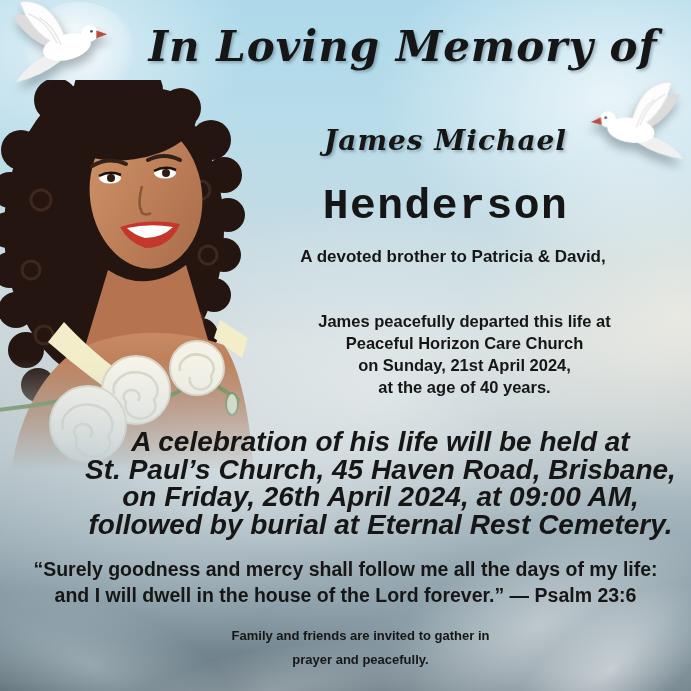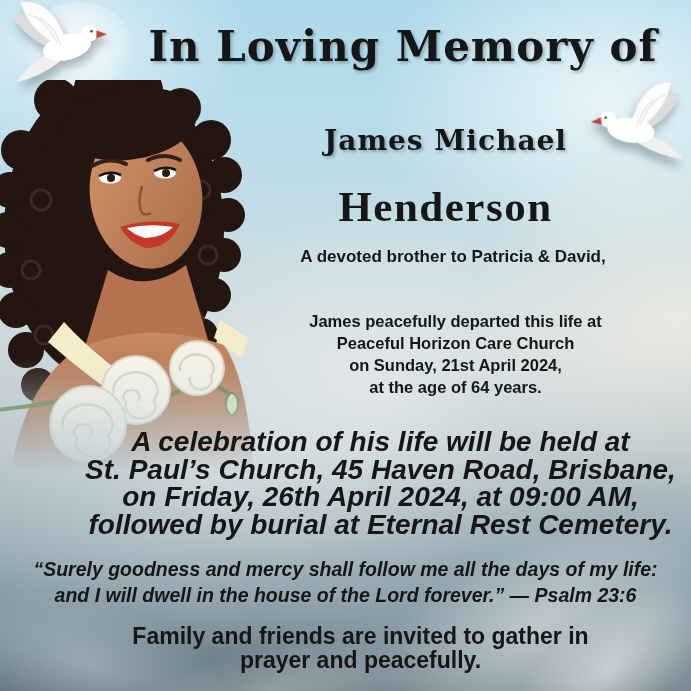--- a/index.html
+++ b/index.html
@@ -20,32 +20,32 @@
       background:radial-gradient(ellipse at 50% 50%, rgba(255,255,255,0.40), transparent 68%);}
   .f2{left:480px;top:610px;width:260px;height:120px;transform:rotate(-38deg);
       background:radial-gradient(ellipse at 50% 50%, rgba(255,255,255,0.50), transparent 66%);}
   .f3{left:-60px;top:600px;width:300px;height:130px;transform:rotate(18deg);
       background:radial-gradient(ellipse at 50% 50%, rgba(228,240,244,0.35), transparent 70%);}
   .f4{left:120px;top:648px;width:300px;height:90px;transform:rotate(-10deg);
       background:radial-gradient(ellipse at 50% 50%, rgba(255,255,255,0.28), transparent 70%);}
   .cloud-moon{position:absolute;left:24px;top:2px;width:110px;height:96px;border-radius:50%;
       background:radial-gradient(circle at 50% 45%, rgba(255,255,255,0.85), rgba(255,255,255,0.25) 60%, transparent 75%);}
   .txt{position:absolute;text-align:center;color:#161616;}
-  .script{font-family:"DejaVu Serif",serif;font-weight:600;
+  .script{font-family:"DejaVu Serif",serif;font-style:italic;font-weight:600;
       text-shadow:2px 2px 3px rgba(45,70,82,0.35);letter-spacing:1px;text-align:center;}
   .title{left:120px;top:22px;width:566px;font-size:42px;}
   .name-script{left:200px;top:124px;width:491px;font-size:28px;}
   .surname{left:200px;top:182px;width:491px;font-size:43px;font-weight:700;letter-spacing:1.5px;
-      font-family:Liberation Serif, serif;}
+      font-family:Liberation Mono, monospace;}
   .block{font-weight:700;}
   .tribute{left:215px;top:246px;width:476px;font-size:17px;line-height:22px;}
-  .passing{left:255px;top:310px;width:401px;font-size:16.5px;line-height:22px;}
+  .passing{left:264px;top:310px;width:401px;font-size:16.5px;line-height:22px;}
   .service{left:60px;top:428px;width:641px;font-size:28px;line-height:27.5px;font-style:italic;}
-  .scripture{left:0px;top:556px;width:691px;font-size:19.5px;line-height:26px;font-style:italic;}
-  .closing{left:95px;top:624px;width:531px;font-size:23px;line-height:24px;text-align:center;}
+  .scripture{left:0px;top:556px;width:691px;font-size:19.5px;line-height:26px;}
+  .closing{left:95px;top:624px;width:531px;font-size:13px;line-height:24px;text-align:center;}
   .portrait{position:absolute;left:-4px;top:80px;width:262px;height:398px;
       -webkit-mask-image:linear-gradient(to bottom,#000 70%,transparent 98%);
       mask-image:linear-gradient(to bottom,#000 70%,transparent 98%);}
   .dove{position:absolute;filter:drop-shadow(3px 7px 5px rgba(40,60,72,0.35));}
   .dove-left{left:6px;top:0px;width:118px;height:98px;}
   .dove-right{left:576px;top:76px;width:114px;height:112px;transform:scaleX(-1) rotate(6deg);}
 </style>
 </head>
 <body>
 
@@ -185,21 +185,21 @@
   <div class="txt surname">Henderson</div>
 
   <div class="txt block tribute">
     <div>A devoted brother to Patricia &amp; David,</div>
   </div>
 
   <div class="txt block passing">
     <div>James peacefully departed this life at</div>
     <div>Peaceful Horizon Care Church</div>
     <div>on Sunday, 21st April 2024,</div>
-    <div>at the age of 64 years.</div>
+    <div>at the age of 40 years.</div>
   </div>
 
   <div class="txt block service">
     <div>A celebration of his life will be held at</div>
     <div>St. Paul’s Church, 45 Haven Road, Brisbane,</div>
     <div>on Friday, 26th April 2024, at 09:00 AM,</div>
     <div>followed by burial at Eternal Rest Cemetery.</div>
   </div>
 
   <div class="txt block scripture">

